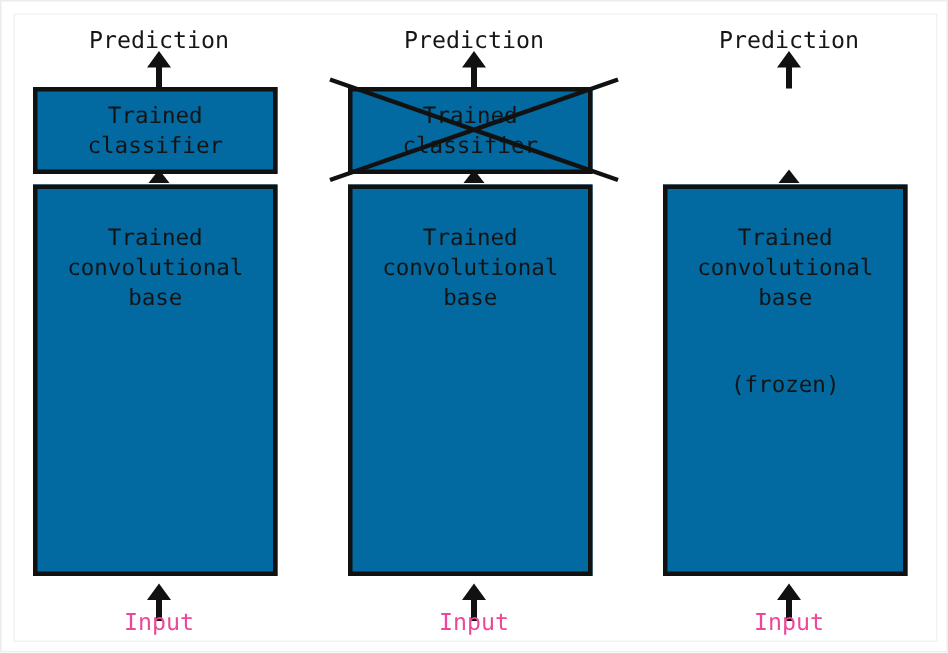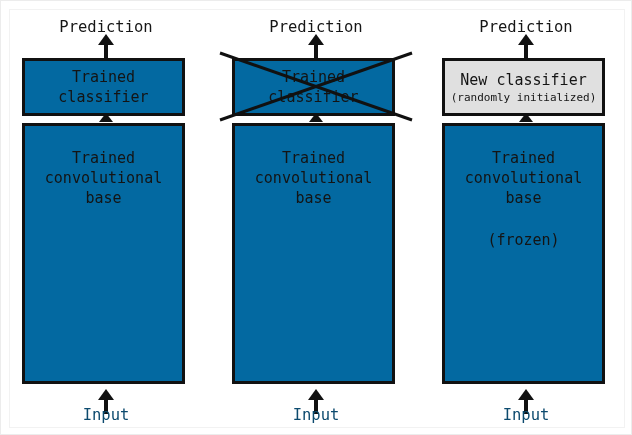--- a/index.html
+++ b/index.html
@@ -113,21 +113,21 @@
     line-height: 14px;
     color: #141414;
     text-align: center;
     white-space: pre;
     margin-top: 1px;
   }
   .base-text {
     margin-top: 22px;
   }
   .frozen-text {
-    margin-top: 22px;
+    margin-top: 38px;
   }
 
   .arrow-mid {
     position: absolute;
     left: 50%;
     top: 112px;
     transform: translateX(-50%);
     width: 0; height: 0;
     border-left: 7px solid transparent;
     border-right: 7px solid transparent;
@@ -160,21 +160,21 @@
     border-bottom: 11px solid #111111;
   }
 
   .input-label {
     position: absolute;
     top: 405px;
     left: 0;
     width: 210px;
     text-align: center;
     font-size: 15.5px;
-    color: #0c4a6e;
+    color: #ec4899;
   }
 
   .cross-overlay {
     position: absolute;
     left: 0px;
     top: 40px;
     width: 210px;
     height: 92px;
     pointer-events: none;
     z-index: 6;
@@ -249,24 +249,20 @@
   </div>
 
   <div class="column col-3">
     <div class="pred-label">Prediction</div>
 
     <div class="arrow-top">
       <div class="head"></div>
       <div class="stem"></div>
     </div>
 
-    <div class="box box-classifier box-gray">
-      <div class="box-text">New classifier</div>
-      <div class="box-subtext">(randomly initialized)</div>
-    </div>
 
     <div class="arrow-mid"></div>
 
     <div class="box box-base">
       <div class="box-text base-text">Trained
 convolutional
 base</div>
       <div class="box-text frozen-text">(frozen)</div>
     </div>
 

